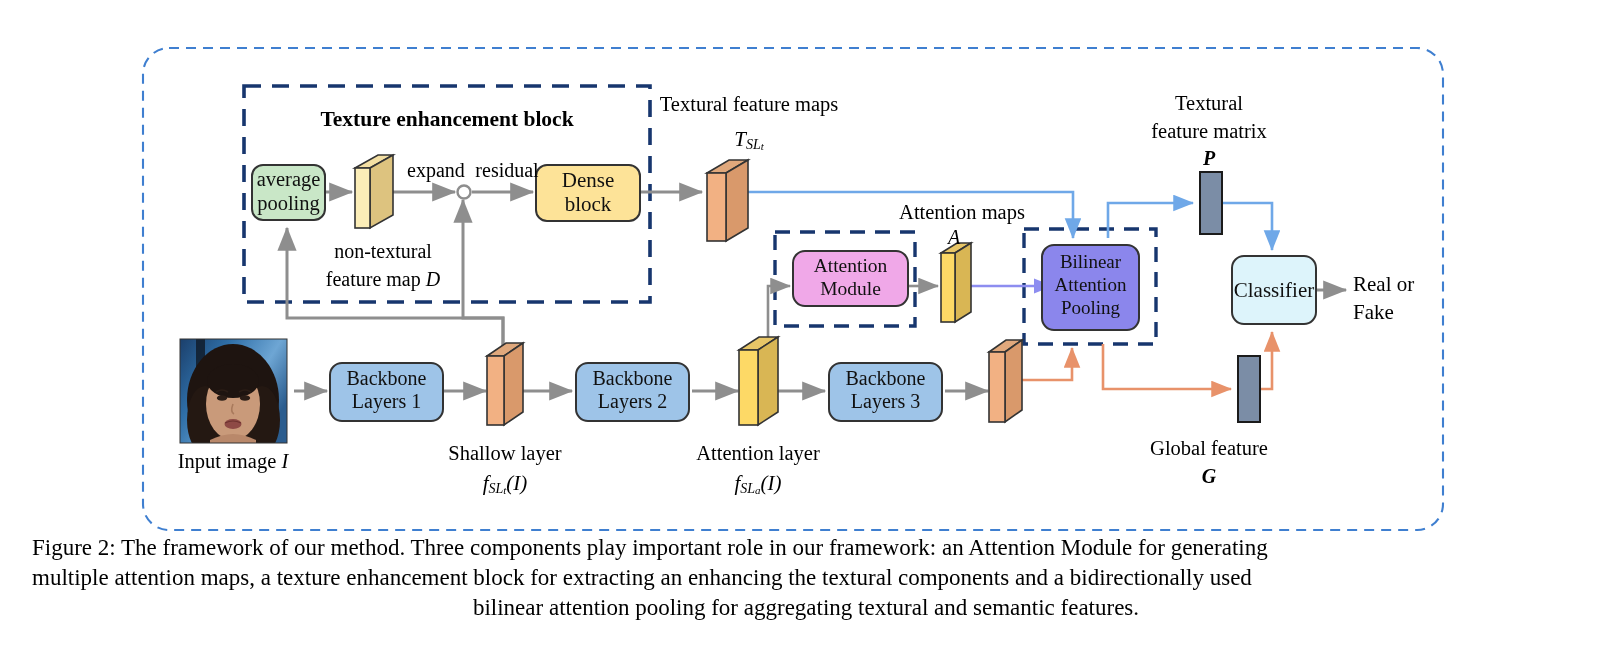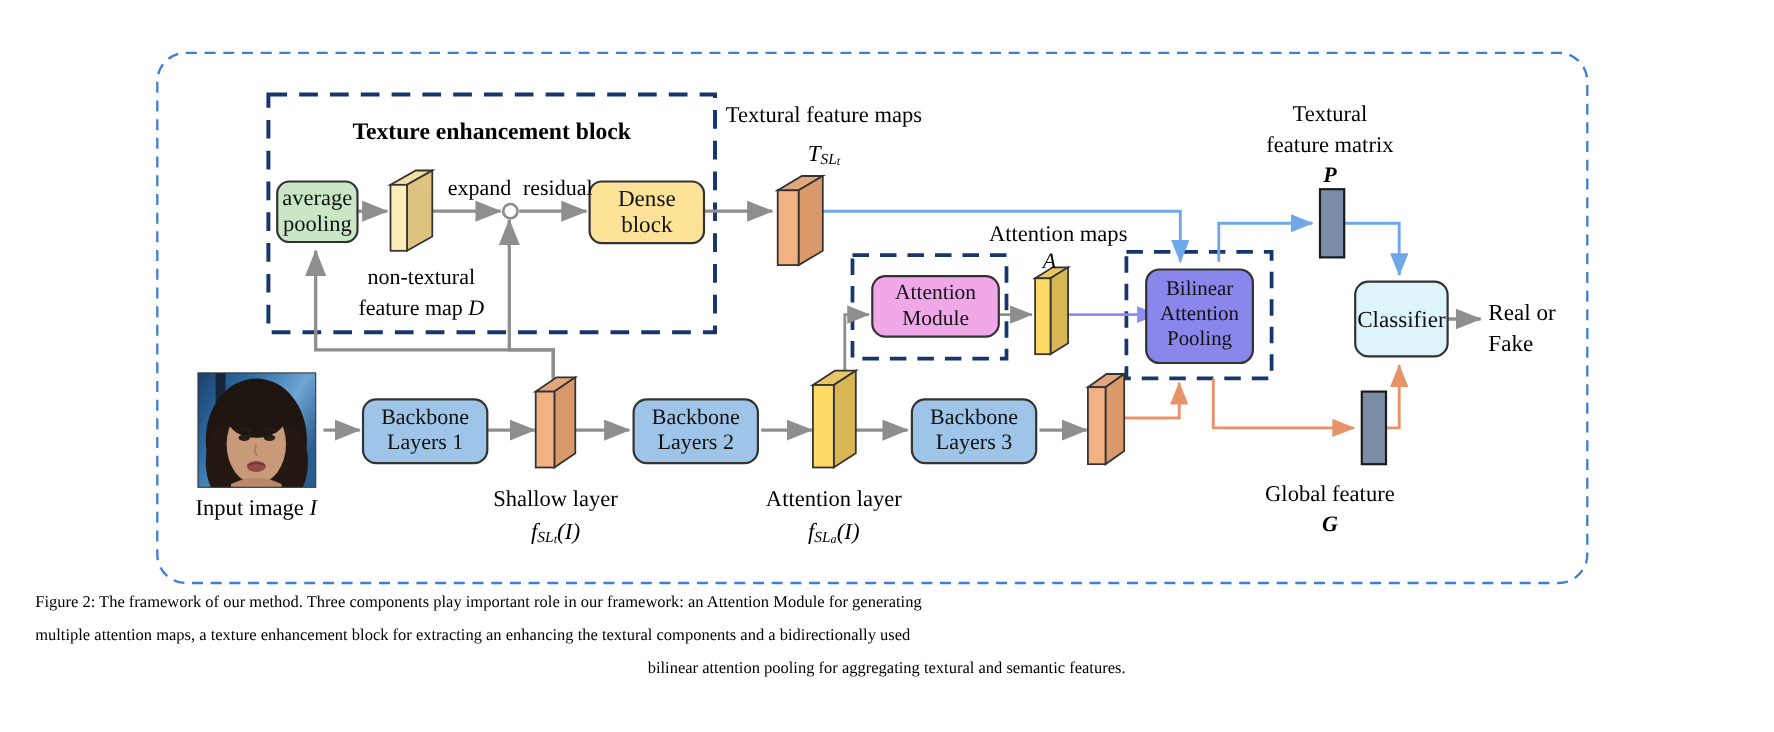--- a/index.html
+++ b/index.html
@@ -2,21 +2,21 @@
 <html><head>
 <meta charset="utf-8">
 <style>
   html,body{margin:0;padding:0;background:#ffffff;}
   body{width:1613px;height:665px;font-family:"Liberation Serif",serif;color:#000;}
   #stage{position:relative;width:1613px;height:665px;overflow:hidden;}
   svg#fig{position:absolute;left:0;top:0;width:1613px;height:665px;}
   .lbl{font-family:"Liberation Serif",serif;fill:#000;}
   .blocktxt{font-family:"Liberation Serif",serif;fill:#111;}
   #caption{position:absolute;left:32px;top:533px;width:1548px;
-           font-family:"Liberation Serif",serif;font-size:15px;line-height:30px;
+           font-family:"Liberation Serif",serif;font-size:23px;line-height:30px;
            text-align:justify;color:#000;}
   #caption .ln{display:block;}
   #caption .ln:last-child{text-align:center;}
 </style>
 </head>
 <body>
 
 <div id="stage">
 
   <svg id="fig" viewBox="0 0 1613 665">

